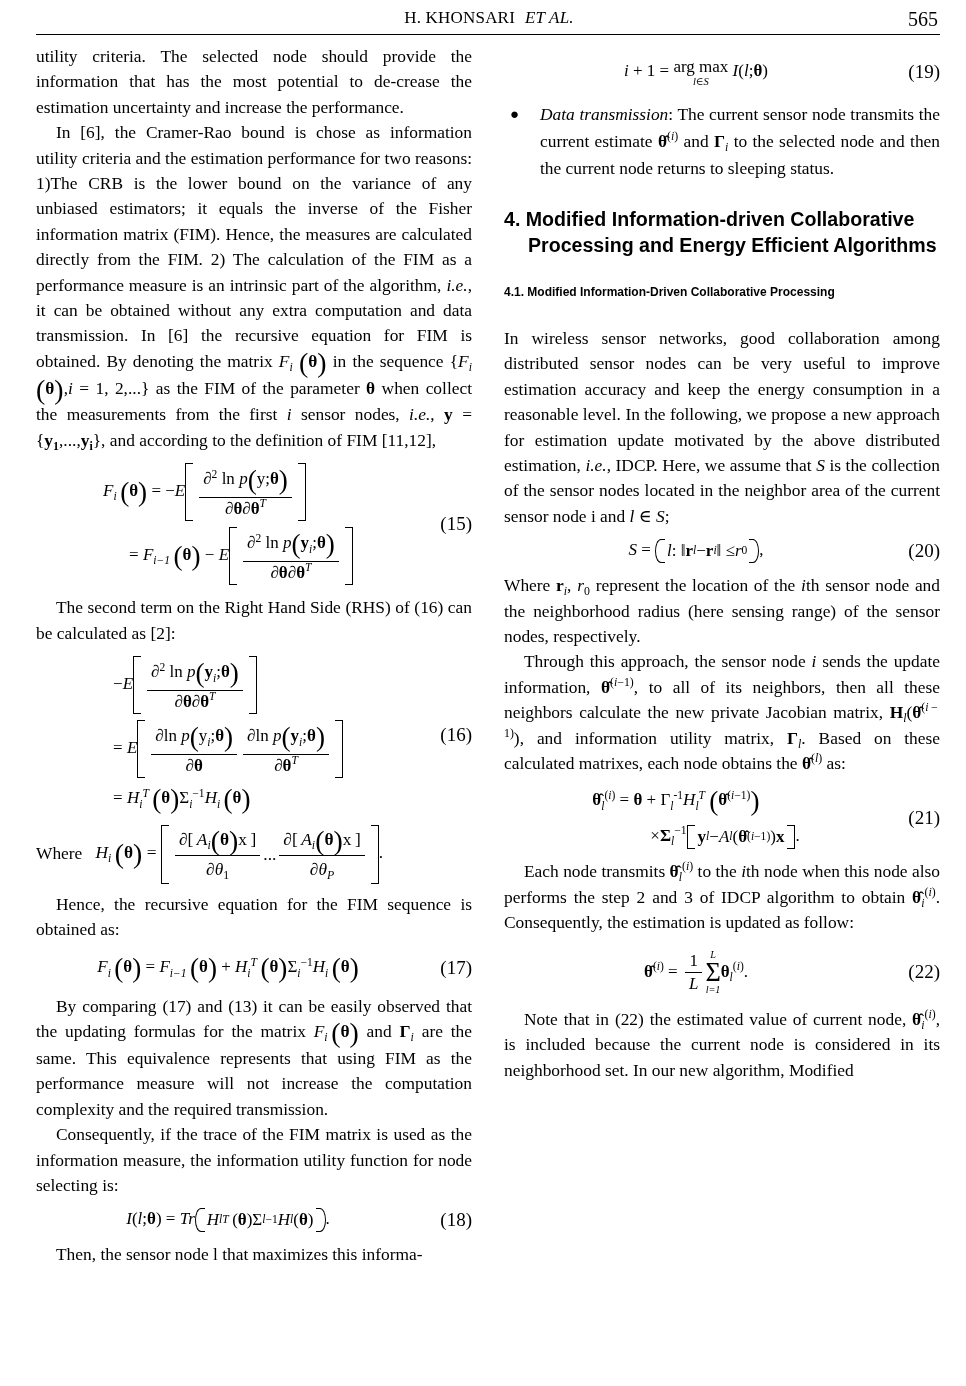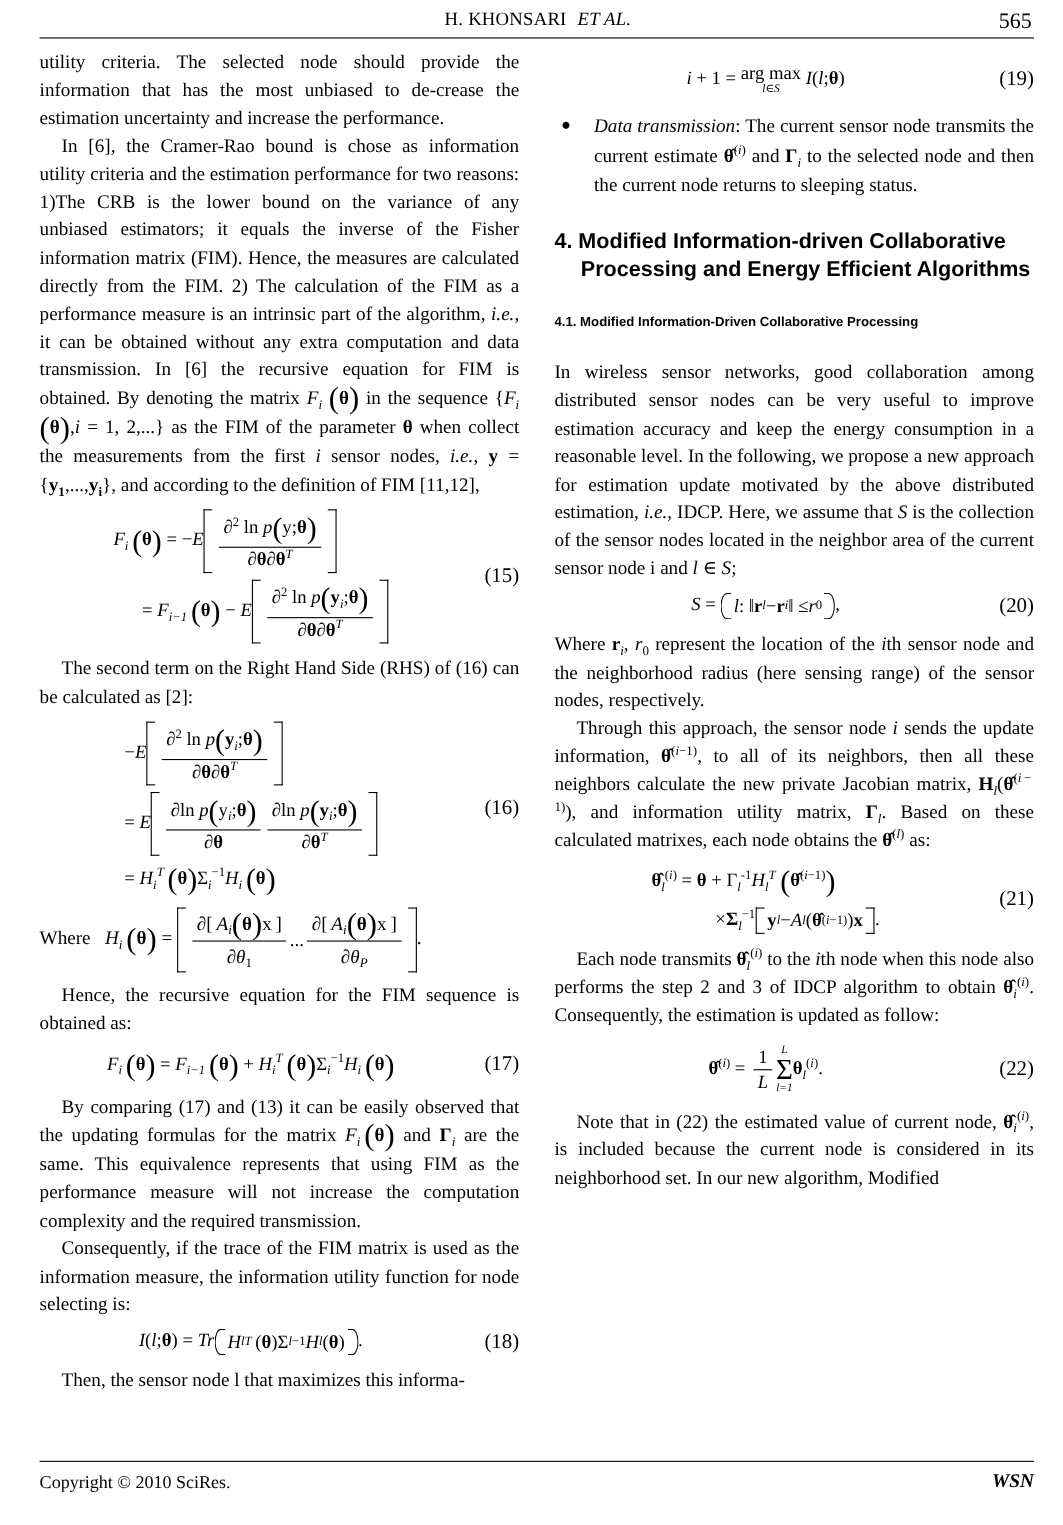--- a/index.html
+++ b/index.html
@@ -268,21 +268,21 @@
       <span>H. KHONSARI</span><span class="ital">ET   AL.</span>
     </div>
     <div class="runhead-page">565</div>
   </div>
   <div class="rule"></div>
 
   <div class="columns">
 
     <div class="col">
 
-      <p class="noindent">utility criteria. The selected node should provide the information that has the most unbiased to de-crease the estimation uncertainty and increase the performance.</p>
+      <p class="noindent">utility criteria. The selected node should provide the information that has the most potential to de-crease the estimation uncertainty and increase the performance.</p>
 
       <p class="indent"><span>In [6], the Cramer-Rao bound is chose as information utility criteria and the estimation performance for two reasons: 1)The CRB is the lower bound on the variance of any unbiased estimators; it equals the inverse of the Fisher information matrix (FIM). Hence, the measures are calculated directly from the FIM. 2) The calculation of the FIM as a performance measure is an intrinsic part of the algorithm, </span><span class="it">i.e.</span><span>, it can be obtained without any extra computation and data transmission. In [6] the recursive equation for FIM is obtained. By denoting the matrix </span><span class="math"><span class="mi">F</span><sub class="m">i</sub> <span class="paren-big">(</span><span class="mb">θ</span><span class="paren-big">)</span></span><span> in the sequence </span><span class="math">{<span class="mi">F</span><sub class="m">i</sub> <span class="paren-big">(</span><span class="mb">θ</span><span class="paren-big">)</span>,<span class="mi">i</span> = 1, 2,...}</span><span> as the FIM of the parameter </span><span class="mb">θ</span><span> when collect the measurements from the first </span><span class="mi">i</span><span> sensor nodes, </span><span class="it">i.e.</span><span>, </span><span class="math"><span class="mb">y</span> = {<span class="mb">y</span><sub class="mn"><b>1</b></sub>,...,<span class="mb">y</span><sub class="mn"><b>i</b></sub>}</span><span>, and according to the definition of FIM [11,12],</span></p>
 
       <div class="eqrow">
         <div class="eqbody">
           <div style="display:inline-block; text-align:left;">
             <div style="white-space:nowrap;">
               <span class="mi">F</span><sub class="m">i</sub> <span class="paren-big">(</span><span class="mb">θ</span><span class="paren-big">)</span> = −<span class="mi">E</span><span class="sqwrap">
                   <span class="edge l"></span>
                   <span class="inner">
@@ -455,19 +455,14 @@
           <span class="mb">θ̂</span><sup class="mn">(<span class="mi">i</span>)</sup> = <span class="frac"><span class="num">1</span><span class="den"><span class="mi">L</span></span></span><span class="sumop"><span class="lim">L</span><span class="sig">Σ</span><span class="lim">l=1</span></span><span class="mb">θ</span><sub class="m">l</sub><sup class="mn">(<span class="mi">i</span>)</sup>.
         </div>
         <div class="eqnum">(22)</div>
       </div>
 
       <p class="indent" style="margin-top:12px;"><span>Note that in (22) the estimated value of current node, </span><span class="math"><span class="mb">θ̂</span><sub class="m">i</sub><sup class="mn">(<span class="mi">i</span>)</sup></span><span>, is included because the current node is considered in its neighborhood set. In our new algorithm, Modified</span></p>
 
     </div>
   </div>
 
-  <div class="footer">
-    <div class="footer-rule"></div>
-    <div class="footer-left">Copyright © 2010 SciRes.</div>
-    <div class="footer-right">WSN</div>
-  </div>
 
 </div>
 
 </body></html>

